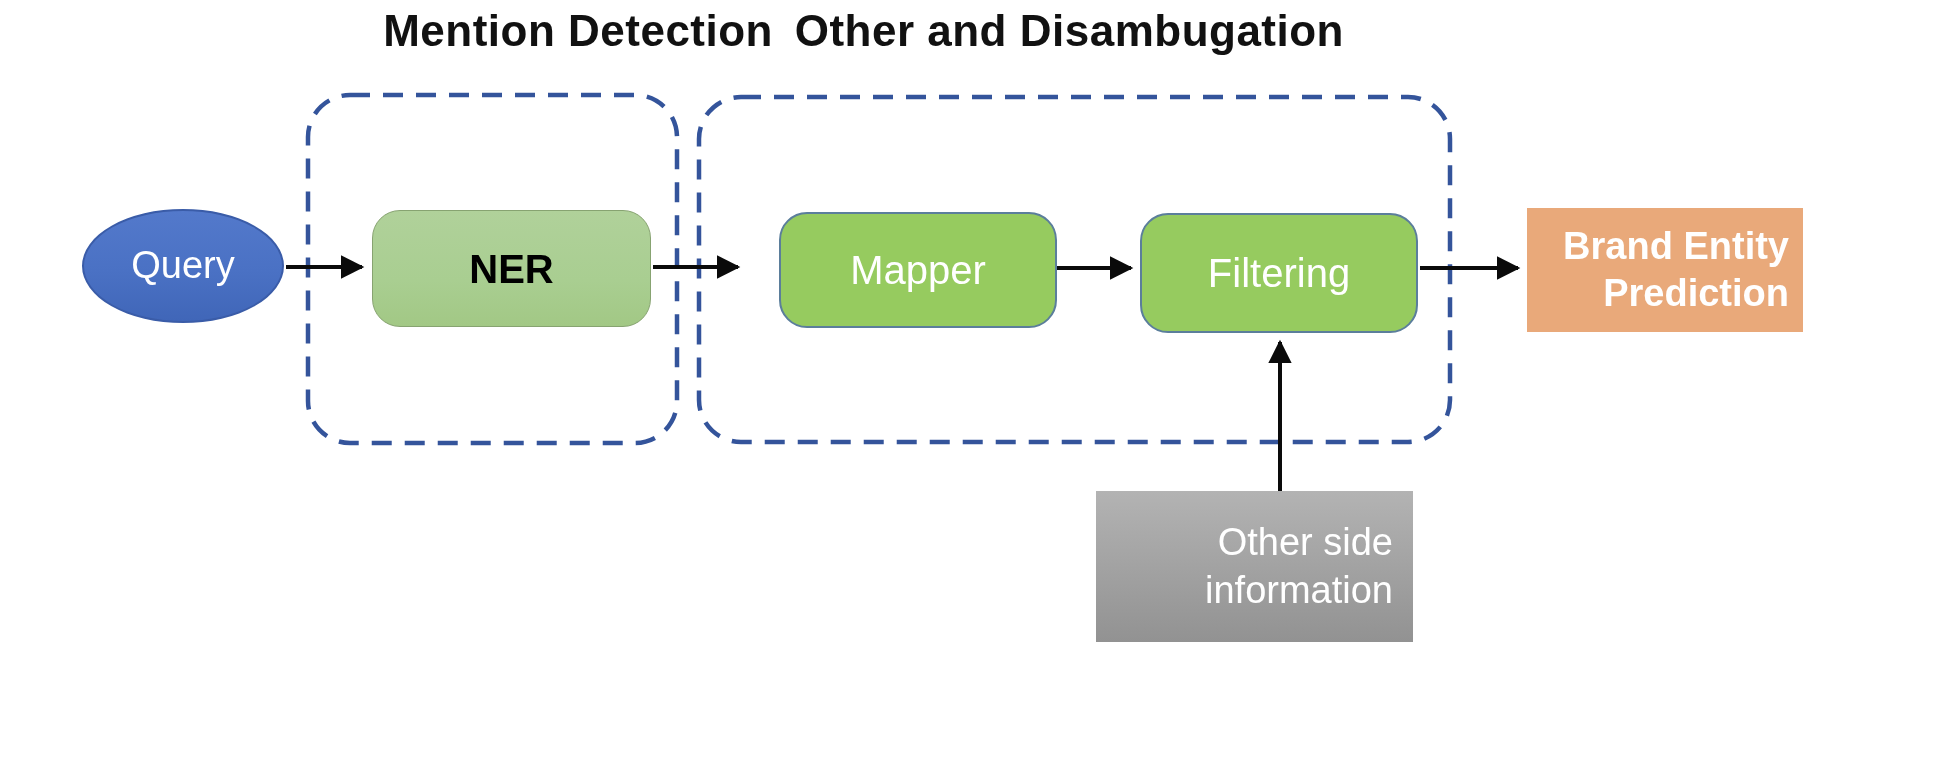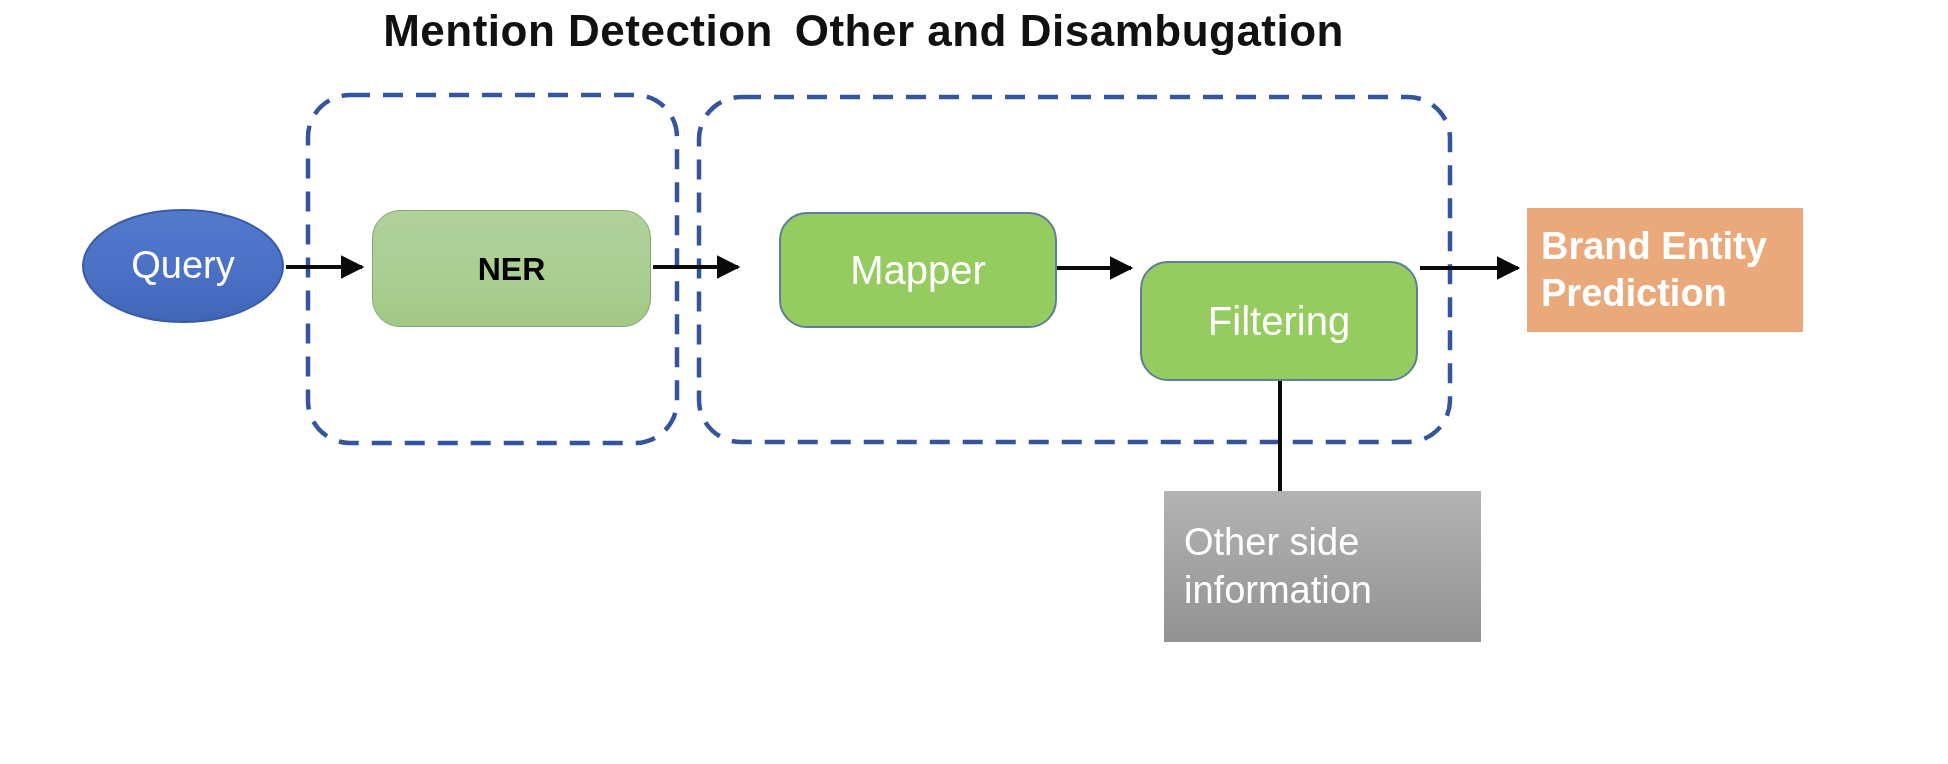--- a/index.html
+++ b/index.html
@@ -35,58 +35,58 @@
     stroke-dasharray:20 13;
   }
   .edge { stroke:var(--arrow); stroke-width:4; }
   #arrowhead path { fill:var(--arrow); }
 
   .node {
     position:absolute;
     display:flex;
     align-items:center;
     justify-content:center;
-    text-align:left;
+    text-align:right;
     box-sizing:border-box;
     line-height:1.25;
   }
   .node-query {
     left:82px; top:209px; width:202px; height:114px;
     border-radius:50%;
     background:linear-gradient(180deg, #5379CB 0%, var(--query-fill) 55%, #4066B8 100%);
     border:2px solid var(--query-border);
     color:var(--text-on-dark);
     font-size:38px; font-weight:500;
   }
   .node-ner {
     left:372px; top:210px; width:279px; height:117px;
     border-radius:28px;
     background:linear-gradient(180deg, #B0D19A 0%, var(--ner-fill) 60%, #A2C885 100%);
     border:1.5px solid var(--ner-border);
     color:var(--text-on-light);
-    font-size:32px; font-weight:600;
+    font-size:40px; font-weight:600;
   }
   .node-process {
     border-radius:28px;
     background:var(--process-fill);
     border:2px solid var(--process-border);
     color:var(--text-on-dark);
     font-size:40px; font-weight:400;
   }
   .node-mapper    { left:747px;  top:212px; width:278px; height:116px;margin-left:32px; }
-  .node-filtering { left:1140px; top:213px; width:278px; height:120px;margin-top:48px; }
+  .node-filtering { left:1140px; top:213px; width:278px; height:120px; }
   .node-brand {
     left:1527px; top:208px; width:276px; height:124px;
     background:var(--brand-fill);
     color:var(--text-on-dark);
     font-size:38px; font-weight:700;
     padding:0 14px;
   }
   .node-side {
-    left:1164px; top:491px; width:317px; height:151px;
+    left:1096px; top:491px; width:317px; height:151px;
     background:linear-gradient(180deg, var(--side-fill-top) 0%, var(--side-fill-bottom) 100%);
     color:var(--text-on-dark);
     font-size:38px; font-weight:400;
     padding:0 20px;
   }
 </style>
 </head>
 <body>
 
 <div class="canvas">

